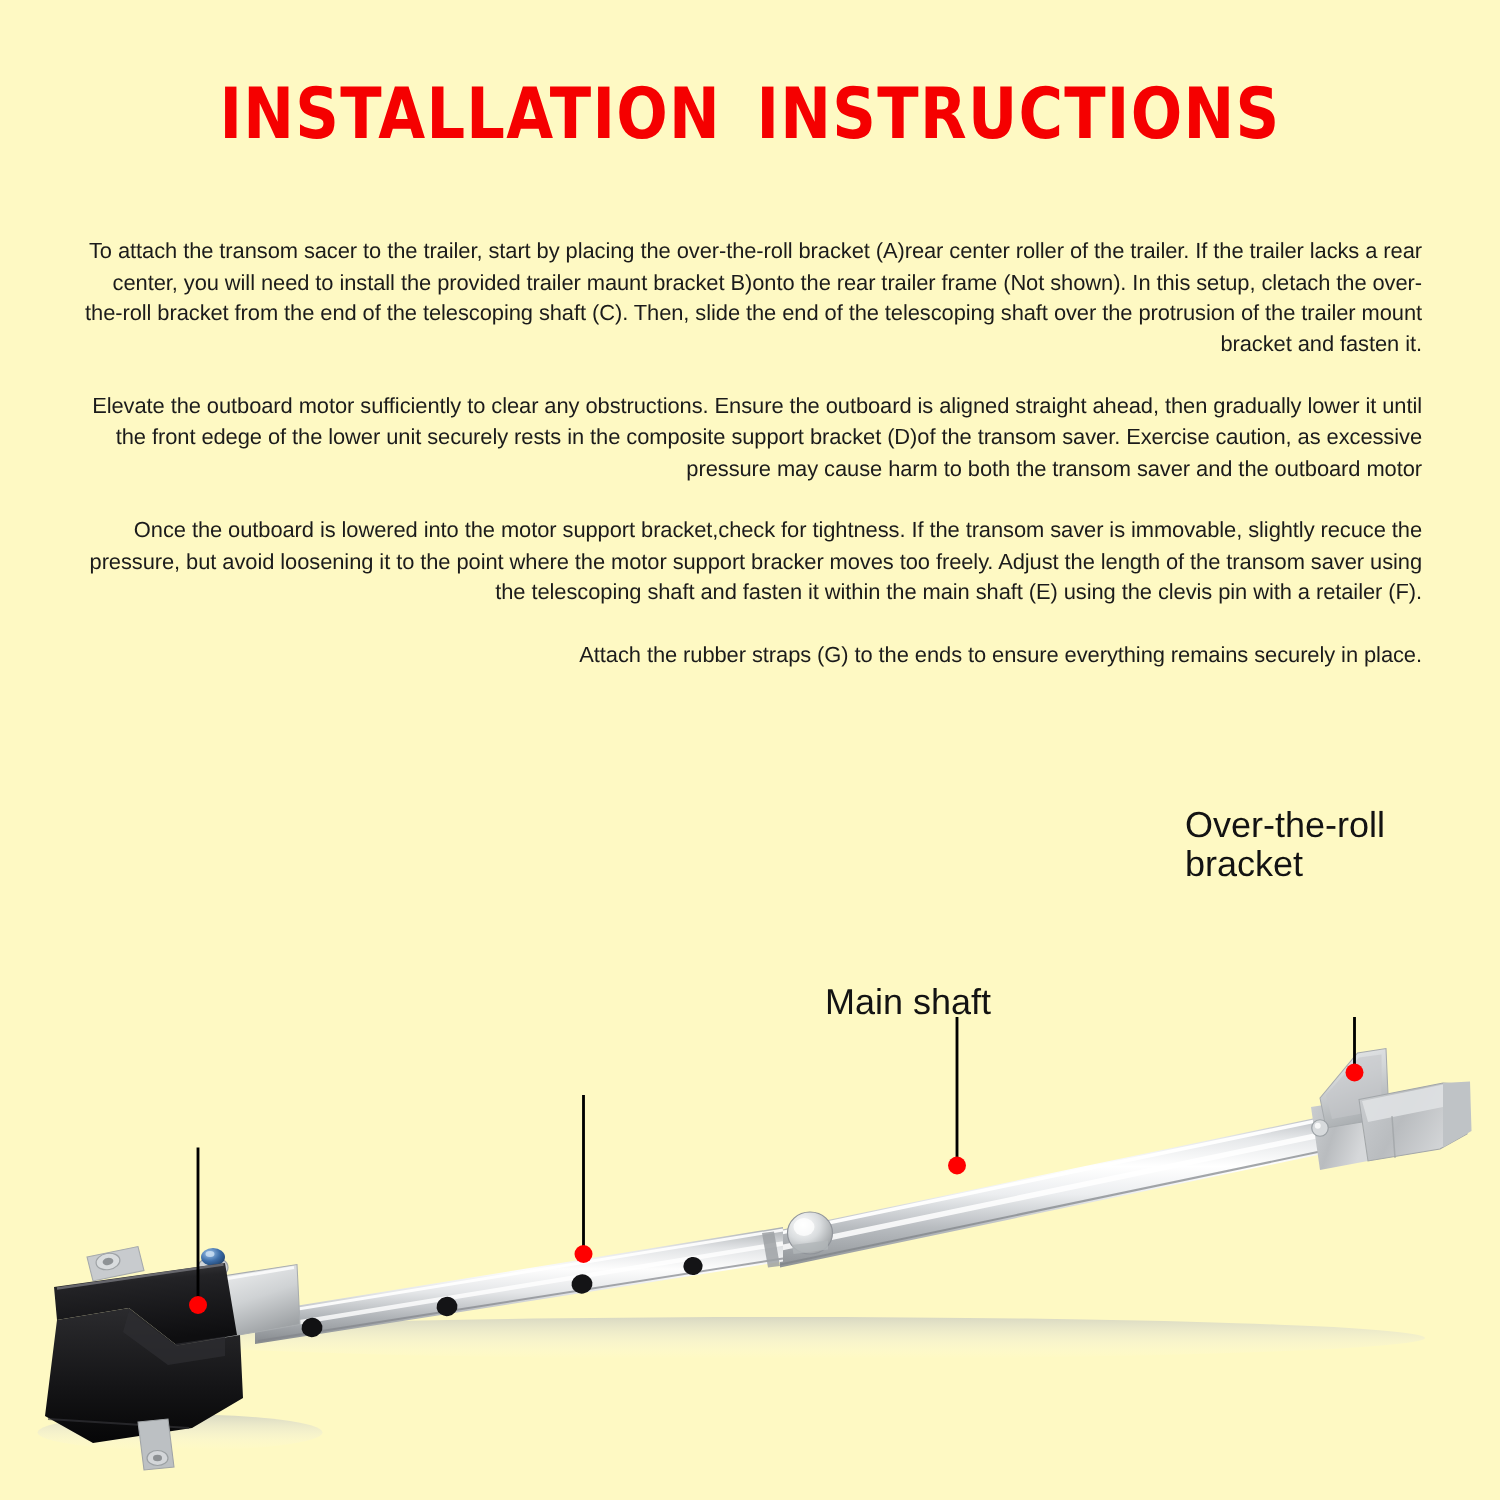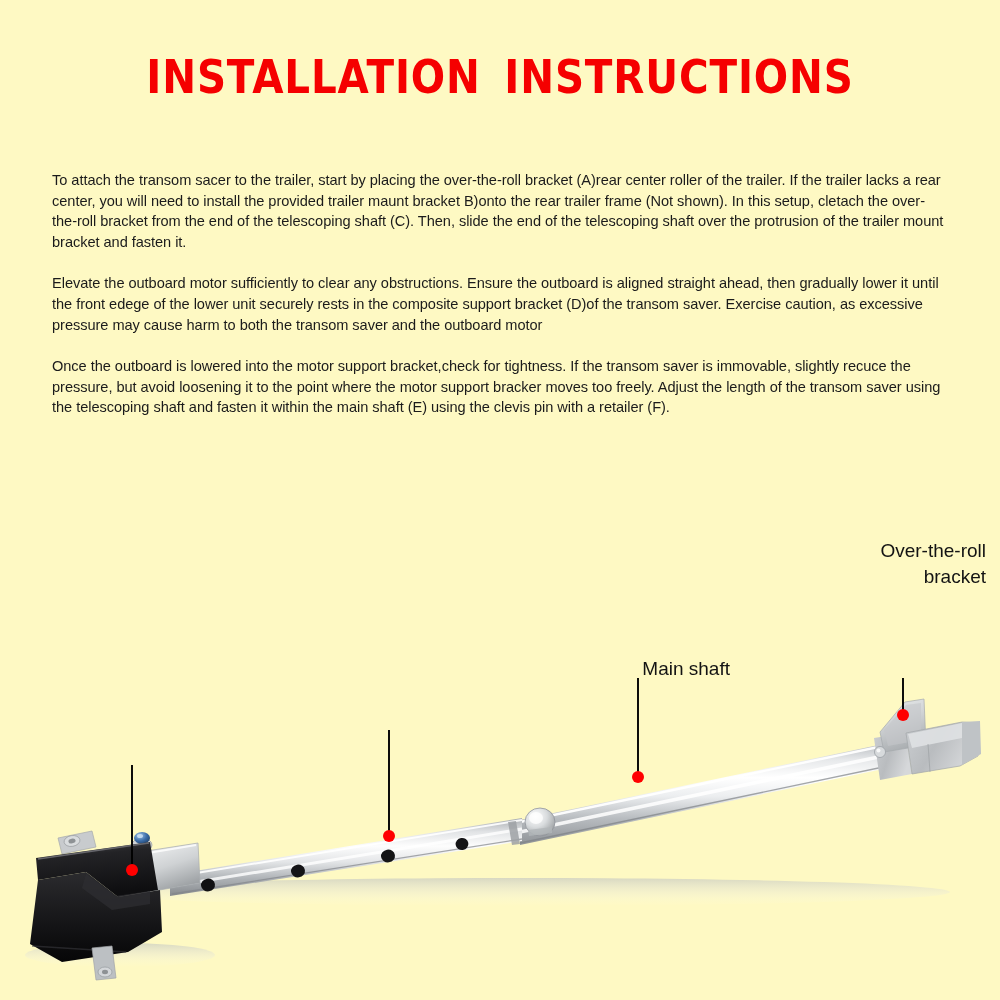--- a/index.html
+++ b/index.html
@@ -46,61 +46,62 @@
   .body-copy {
     position: absolute;
     left: 52px;
     top: 158px;
     width: 896px;
   }
   .para {
     font-size: 14.6px;
     line-height: 20.6px;
     color: #1b1b1b;
-    margin: 12px 0 21px 0;
-    text-align: left;
+    margin: 0 0 21px 0;
+    text-align: right;
     letter-spacing: -0.05px;
   }
   .para:last-child { margin-bottom: 0; }
 
   
   .figure {
     position: absolute;
     left: 0;
     top: 500px;
     width: 1000px;
     height: 500px;
   }
   .figure svg { display: block; }
 
   
   .callout {
     position: absolute;
-    font-size: 19px;
+    font-size: 24px;
     line-height: 26px;
     color: #131313;
-    text-align: right;
+    text-align: left;
     white-space: pre-line;
   }
   .callout-over-the-roll { left: 790px; top: 538px; width: 196px; }
   .callout-main-shaft    { left: 550px; top: 656px; width: 180px; }
   .callout-telescoping   { left: 288px; top: 660px; width: 190px; }
   .callout-composite     { left: 18px;  top: 698px; width: 230px; }
 </style>
 </head>
 <body>
 
 <div id="page">
 
   <div class="title">INSTALLATION  INSTRUCTIONS</div>
 
   <div class="body-copy">
     <p class="para">To attach the transom sacer to the trailer, start by placing the over-the-roll bracket (A)rear center roller of the trailer. If the trailer lacks a rear center, you will need to install the provided trailer maunt bracket B)onto the rear trailer frame (Not shown). In this setup, cletach the over-the-roll bracket from the end of the telescoping shaft (C). Then, slide the end of the telescoping shaft over the protrusion of the trailer mount bracket and fasten it.</p>
     <p class="para">Elevate the outboard motor sufficiently to clear any obstructions. Ensure the outboard is aligned straight ahead, then gradually lower it until the front edege of the lower unit securely rests in the composite support bracket (D)of the transom saver. Exercise caution, as excessive pressure may cause harm to both the transom saver and the outboard motor</p>
     <p class="para">Once the outboard is lowered into the motor support bracket,check for tightness. If the transom saver is immovable, slightly recuce the pressure, but avoid loosening it to the point where the motor support bracker moves too freely. Adjust the length of the transom saver using the telescoping shaft and fasten it within the main shaft (E) using the clevis pin with a retailer (F).</p>
+    <p class="para">Attach the rubber straps (G) to the ends to ensure everything remains securely in place.</p>
   </div>
 
   <div class="figure">
     <svg width="1000" height="500" viewBox="0 0 1000 500" xmlns="http://www.w3.org/2000/svg">
       <defs>
 
         <linearGradient id="tubeShade" x1="0" y1="0" x2="0" y2="1">
           <stop offset="0%" stop-color="#b7bbbf"></stop>
           <stop offset="16%" stop-color="#e6e8ea"></stop>
           <stop offset="34%" stop-color="#ffffff"></stop>

